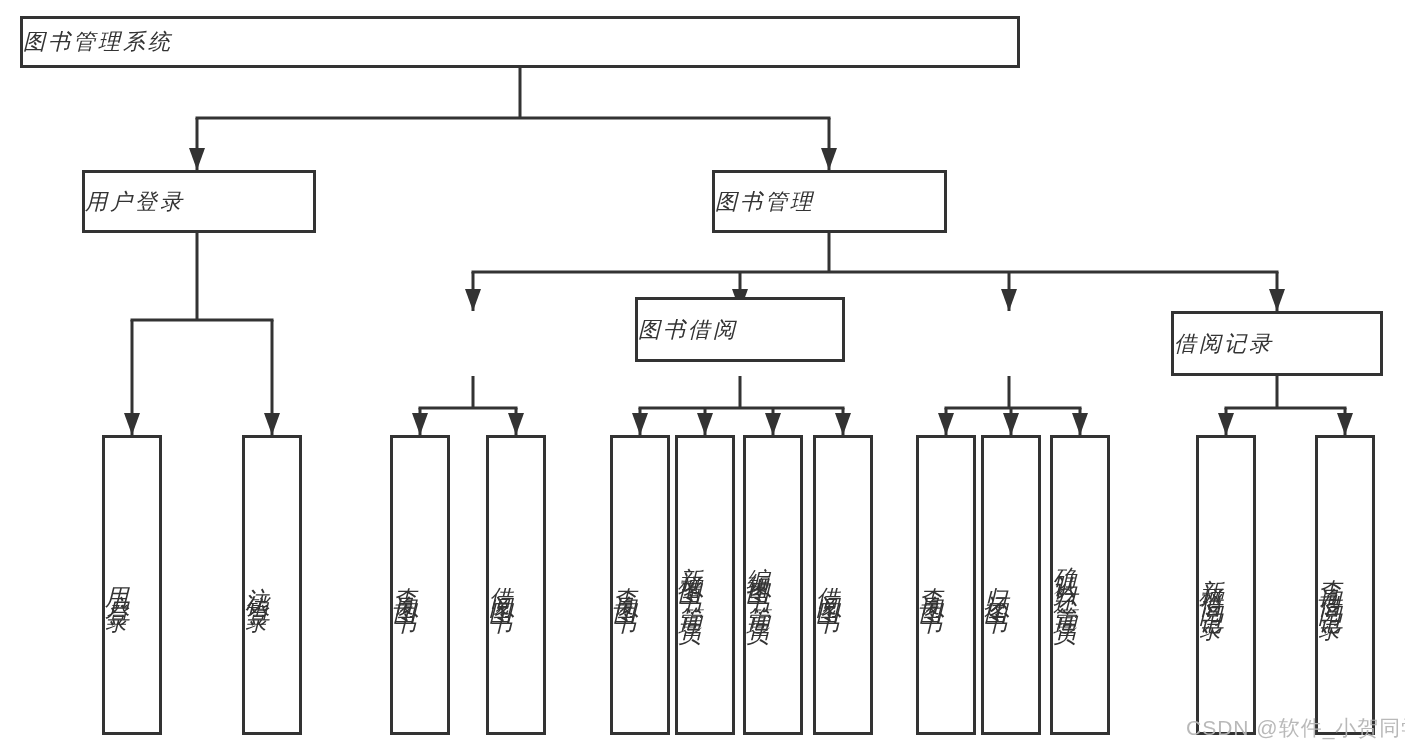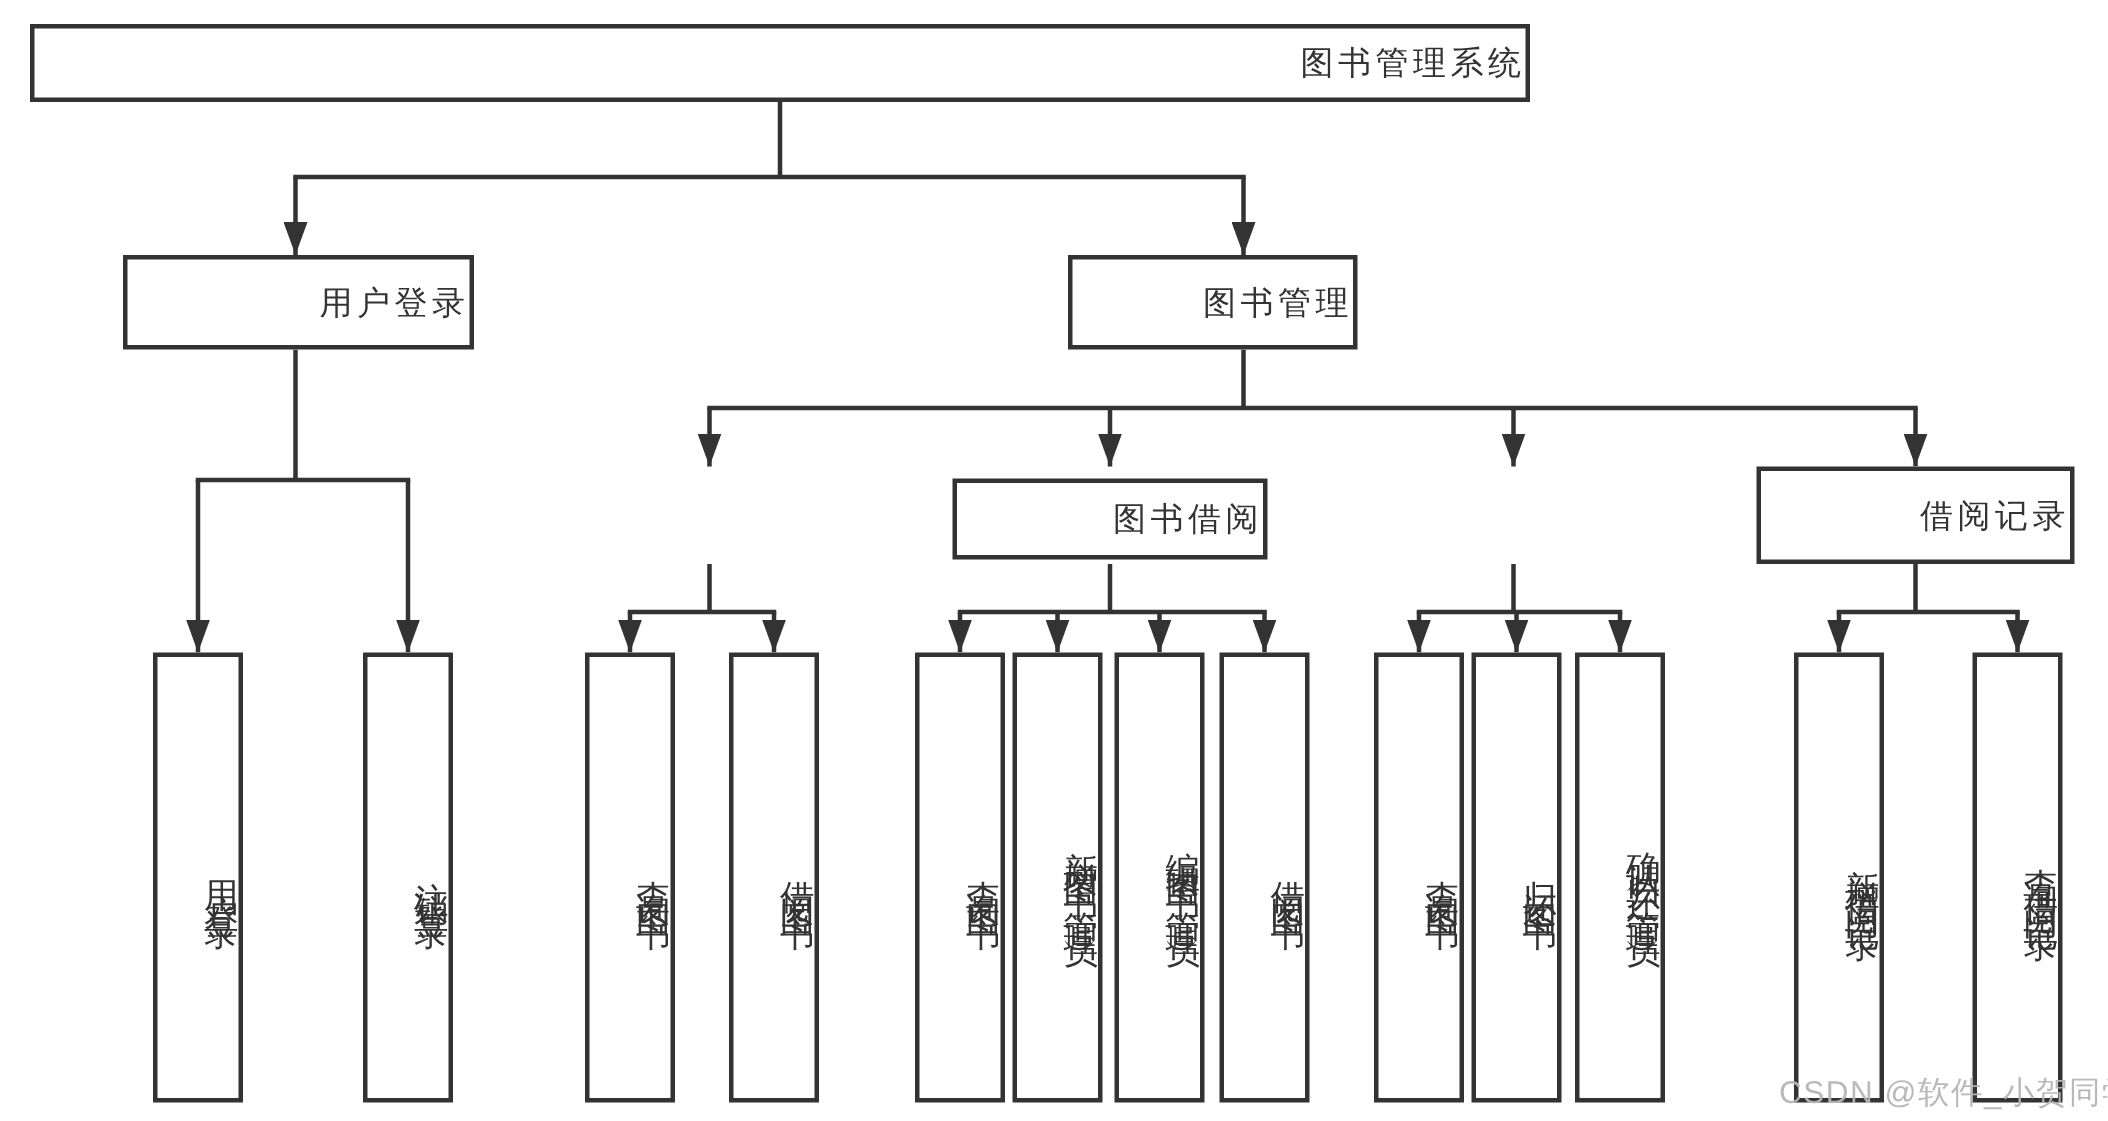--- a/index.html
+++ b/index.html
@@ -24,22 +24,23 @@
   .canvas svg path.skel{stroke:var(--line);stroke-width:3;fill:none;}
   .canvas svg path.arrow{stroke:var(--line);stroke-width:3;fill:none;}
   .canvas svg marker path{fill:var(--line);stroke:none;}
   .box{
     position:absolute;
     box-sizing:border-box;
     border:3px solid var(--line);
     background:var(--background);
     display:flex;
     align-items:center;
-    justify-content:flex-end;
+    justify-content:flex-start;
     color:var(--text);
+    font-style:italic;
   }
   .box.h span{
     font-size:22px;
     letter-spacing:3px;
     white-space:nowrap;
   }
   .box.leaf{width:60px;height:300px;}
   .box.leaf span{
     writing-mode:vertical-rl;
     text-orientation:mixed;
@@ -101,25 +102,25 @@
     <path class="arrow" marker-end="url(#arr)" d="M1345,408 V435"></path>
   </svg>
 
   <div class="box h" style="left:20px;top:16px;width:1000px;height:52px">
     <span>图书管理系统</span>
   </div>
 
   <div class="box h" style="left:82px;top:170px;width:234px;height:63px">
     <span>用户登录</span>
   </div>
-  <div class="box h" style="left:712px;top:170px;width:193px;height:63px">
+  <div class="box h" style="left:712px;top:170px;width:235px;height:63px">
     <span>图书管理</span>
   </div>
 
-  <div class="box h" style="left:635px;top:319px;width:210px;height:54px">
+  <div class="box h" style="left:635px;top:297px;width:210px;height:65px">
     <span>图书借阅</span>
   </div>
   <div class="box h" style="left:1171px;top:311px;width:212px;height:65px">
     <span>借阅记录</span>
   </div>
 
   <div class="box leaf" style="left:102px;top:435px">
     <span>用户登录</span>
   </div>
   <div class="box leaf" style="left:242px;top:435px">

